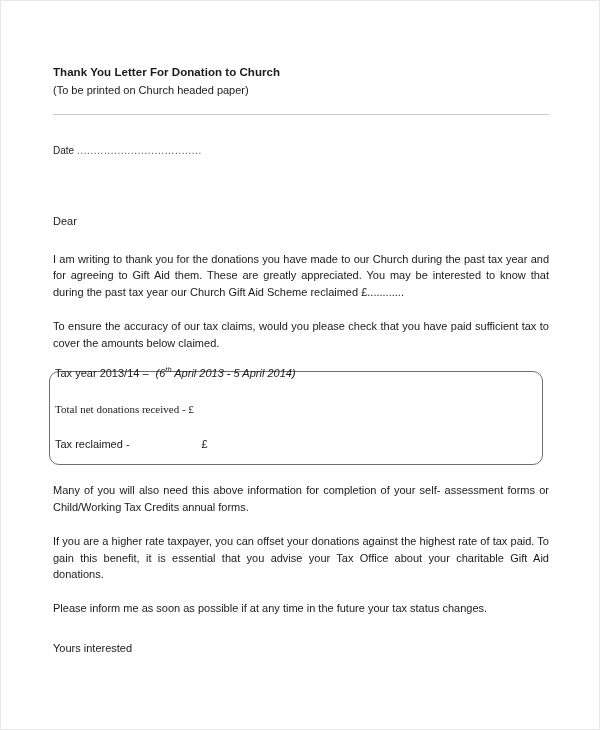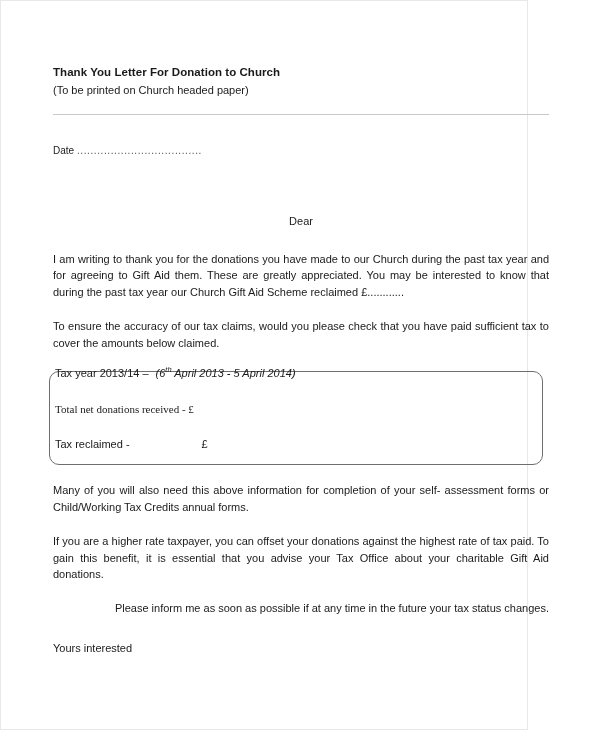--- a/index.html
+++ b/index.html
@@ -10,21 +10,21 @@
     width: 600px;
     height: 730px;
     background: #ffffff;
     font-family: "Liberation Sans", sans-serif;
     color: #1a1a1a;
     overflow: hidden;
   }
   .page {
     position: relative;
     box-sizing: border-box;
-    width: 528px;
+    width: 600px;
     height: 730px;
     background: #ffffff;
     border: 1px solid #e8e8e8;
     padding: 17px;
   }
   .content {
     position: absolute;
     left: 52px;
     top: 0;
     width: 496px;
@@ -63,35 +63,34 @@
     color: #1a1a1a;
   }
   .dots {
     letter-spacing: 0.6px;
     color: #555;
   }
   .salutation {
     font-size: 11px;
     margin-top: 56px;
     line-height: 1.4;
-    text-align: center;
   }
   p.para {
     font-size: 11px;
     line-height: 1.52;
     margin: 0;
     padding-top: 17px;
     text-align: justify;
     color: #1a1a1a;
   }
   p.para.first {
     padding-top: 21px;
   }
   p.para.noj {
-    text-align: right;
+    text-align: left;
   }
 
   
   .amounts-box {
     position: relative;
     box-sizing: border-box;
     margin-top: 20px;
     margin-left: -4px;
     width: 494px;
     height: 94px;

